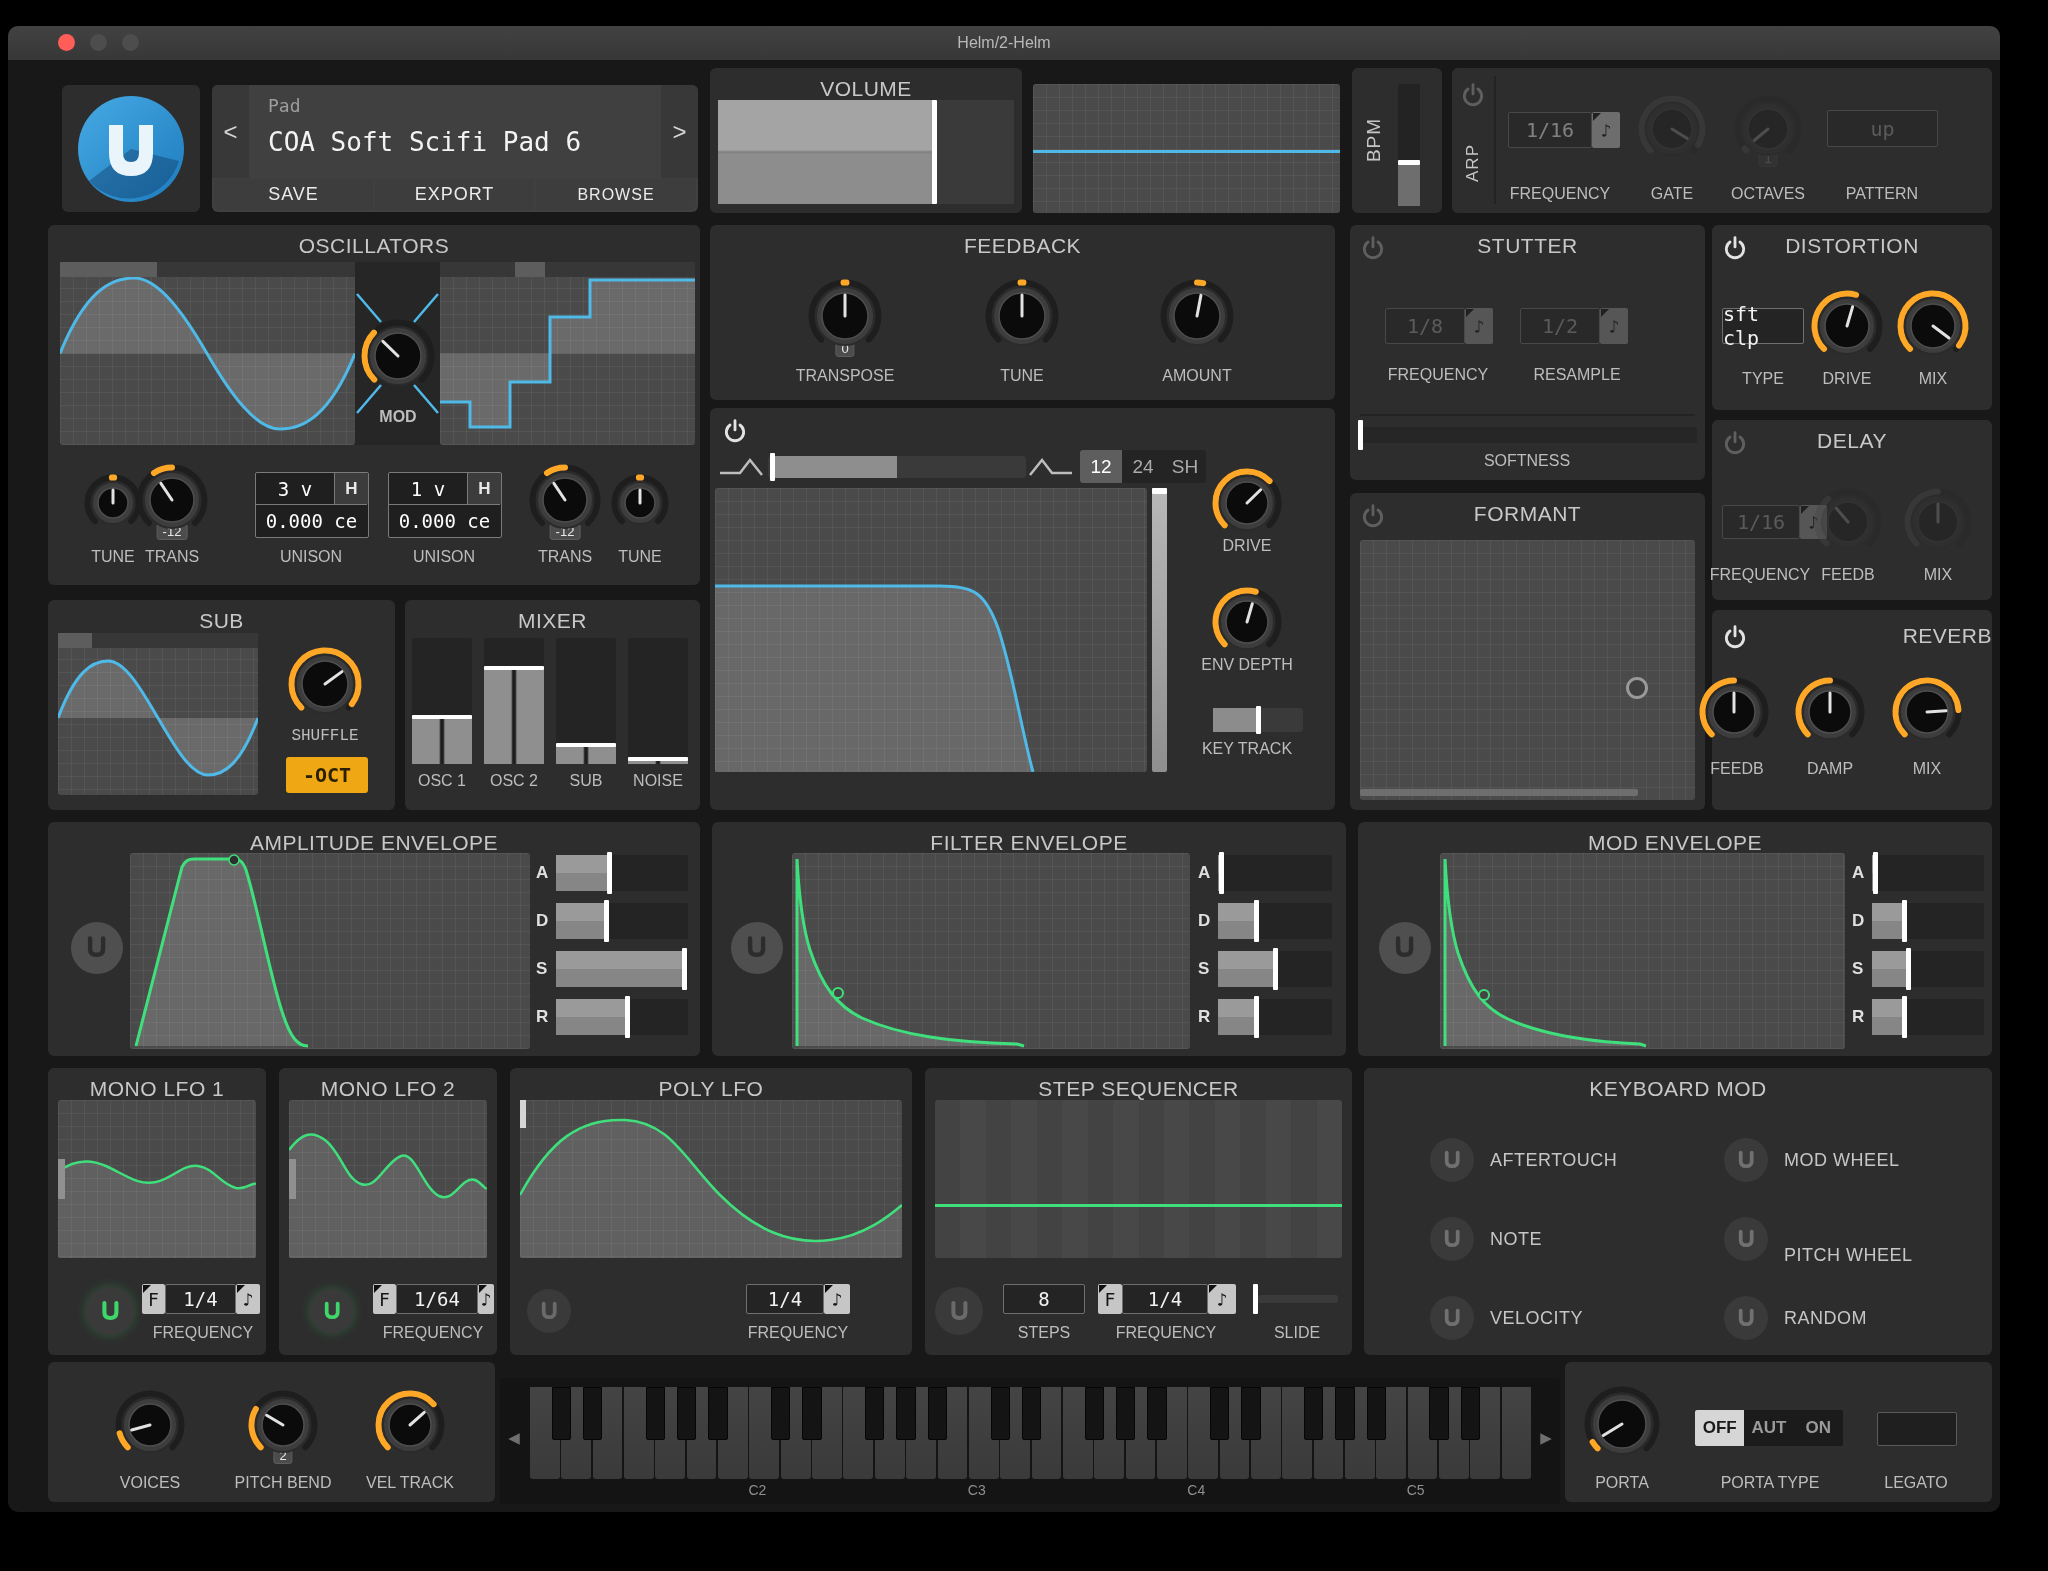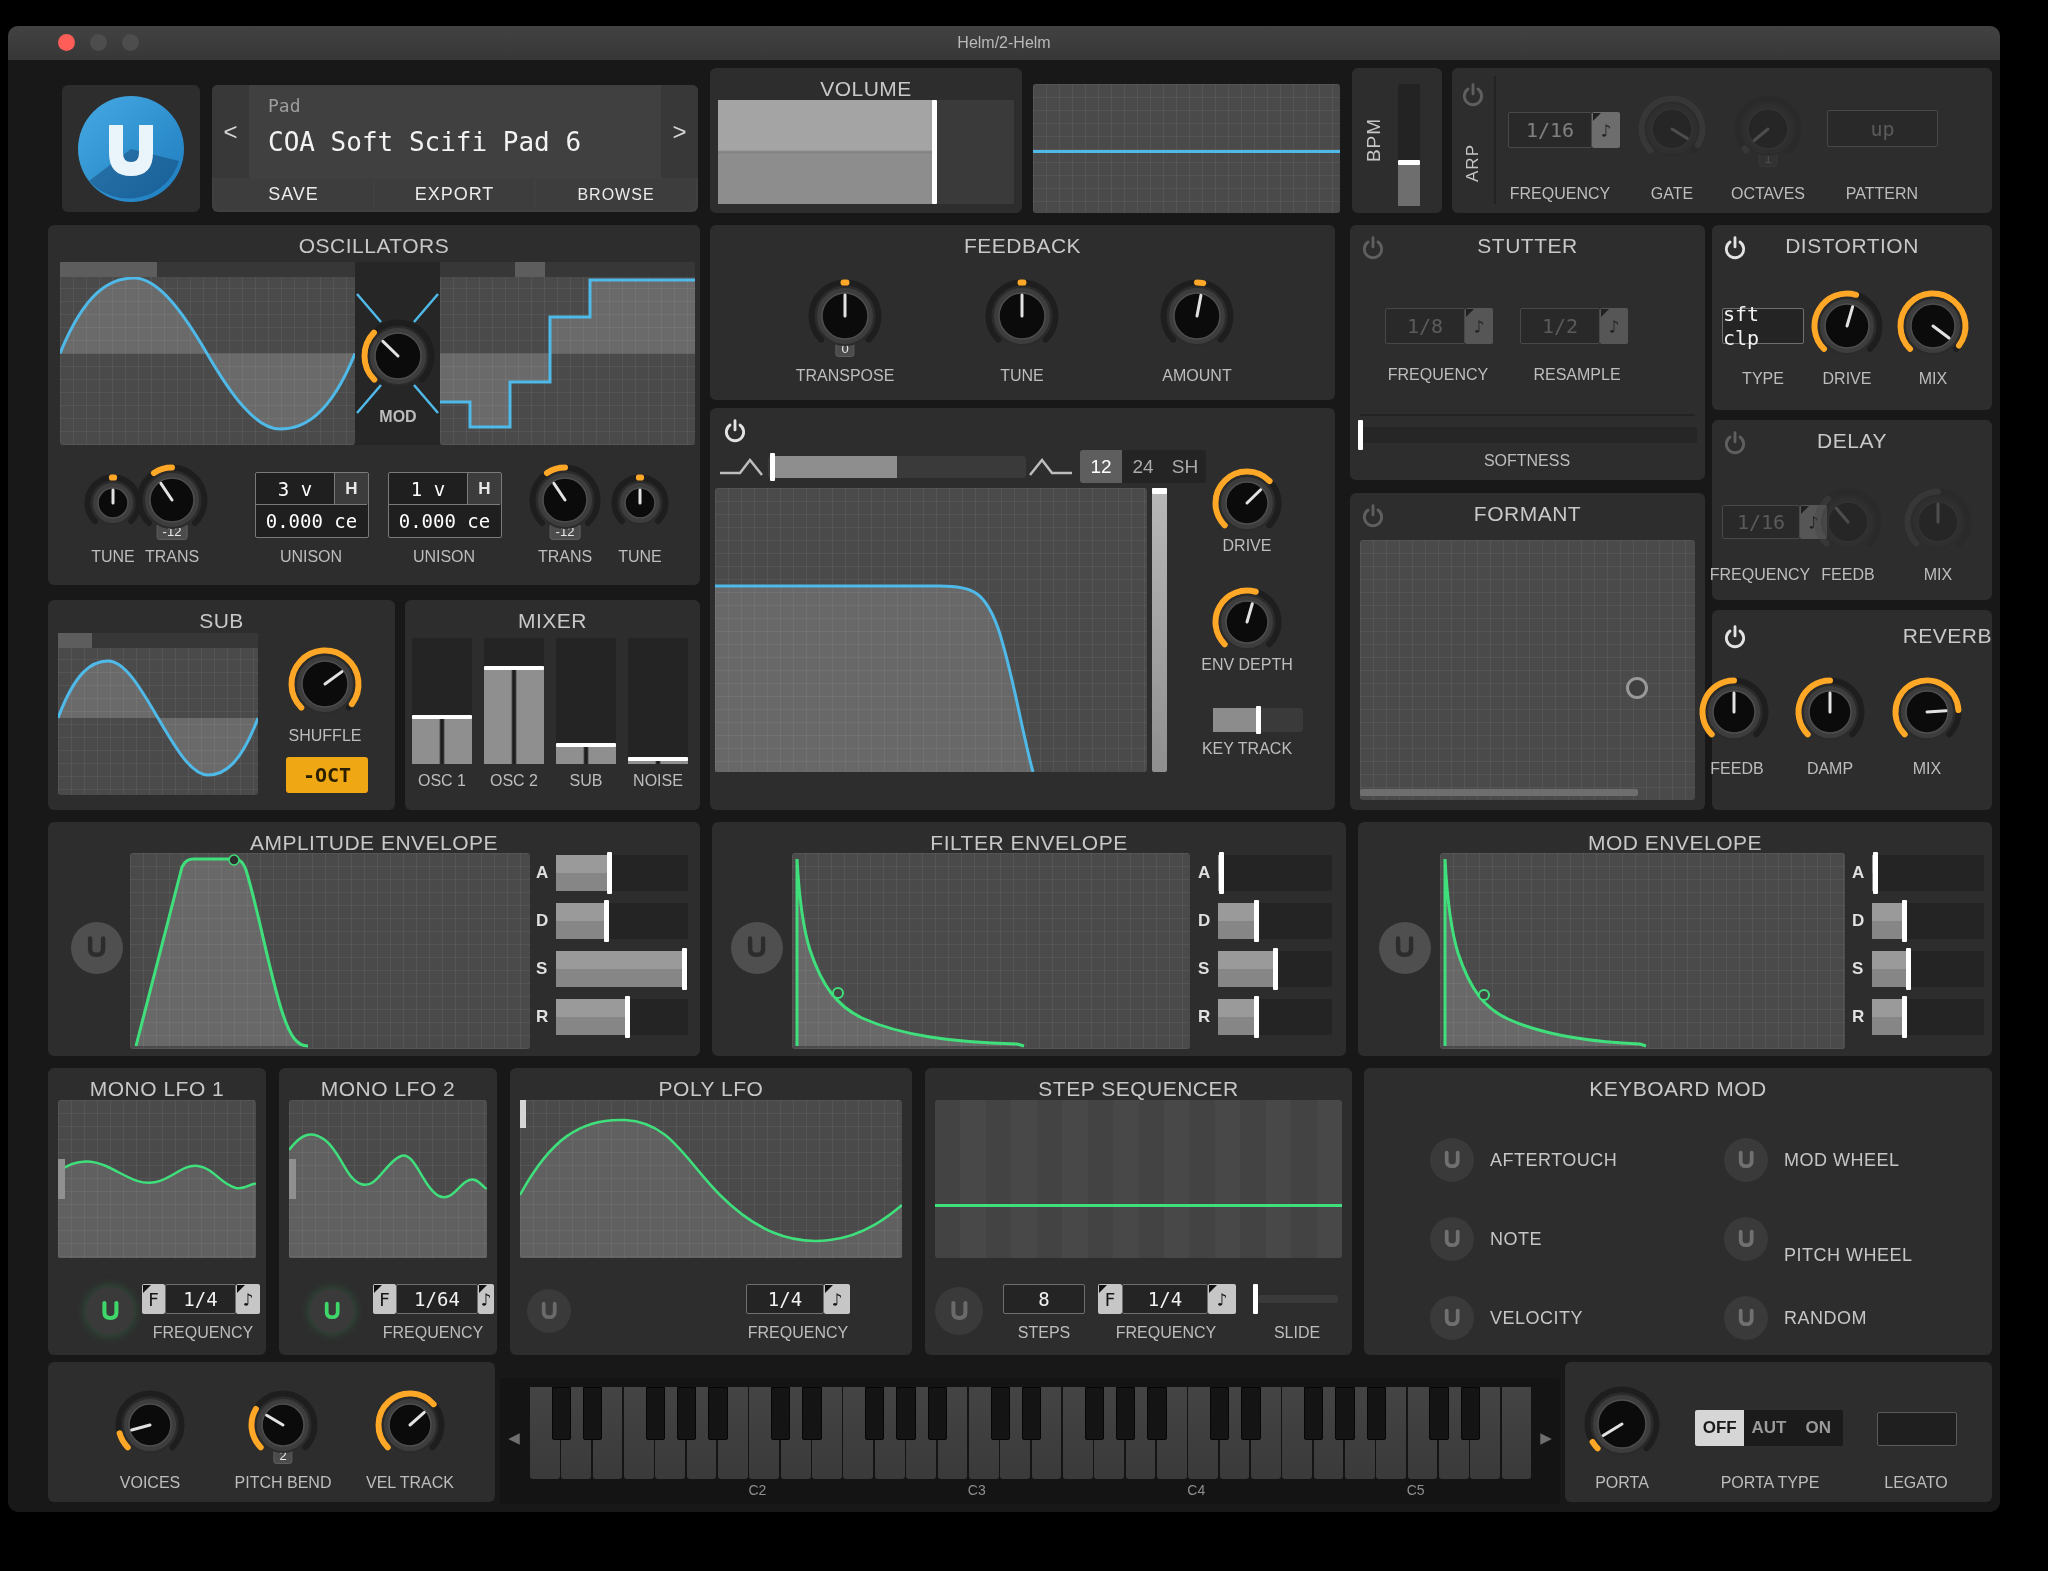--- a/index.html
+++ b/index.html
@@ -253,21 +253,21 @@
     </div>
     <div class="knob" style="left: 277px; top: 84px; width: 76px; height: 76px;">
         <svg width="76" height="76" style="position:absolute;left:0;top:0;z-index:1;">
     <path d="M14.311922830250655,61.68807716974934 A33.5,33.5 0 1 1 61.68807716974935,61.68807716974934" stroke="#1e1e1e" stroke-width="6" fill="none" stroke-linecap="round"></path>
     <path d="M14.311922830250655,61.68807716974934 A33.5,33.5 0 1 1 64.78943605931755,58.1140775484171" stroke="#ffa726" stroke-width="6" fill="none" stroke-linecap="round"></path>
     <circle cx="38" cy="38" r="29" fill="#3d3d3d" stroke="#2b2b2b" stroke-width="2"></circle>
     <circle cx="38" cy="38" r="23" fill="#0b0b0b" stroke="#4e4e4e" stroke-width="1.5"></circle>
     <line x1="38" y1="38" x2="38" y2="17" stroke="#e2e2e2" stroke-width="3" stroke-linecap="round" transform="rotate(54 38 38)"></line>
         </svg>
       </div>
-    <span class="lbl" style="left:277px;top:127px;">SHUFFLE</span>
+    <span class="lbl" style="left:277px;top:127px;font-family:Liberation Mono, monospace;">SHUFFLE</span>
     <div class="abs" style="left:238px;top:157px;width:82px;height:36px;background:#f0a714;border-radius:3px;display:flex;align-items:center;justify-content:center;font-size:20px;font-weight:bold;color:#2a2000;font-family:'DejaVu Sans Mono',monospace;">
         <span>-OCT</span>
       </div>
   </div>
 
   <div class="panel" style="left:405px;top:600px;width:295px;height:210px;">
     <div class="ptitle">MIXER</div>
     <div id="mixer" class="abs" style="left:7px;top:38px;width:281px;height:158px;">
         <div class="mx-track" style="left: 0px; top: 0px; width: 60px; height: 126px;">
           <div class="mx-fill" style="height: 37%;"></div>

